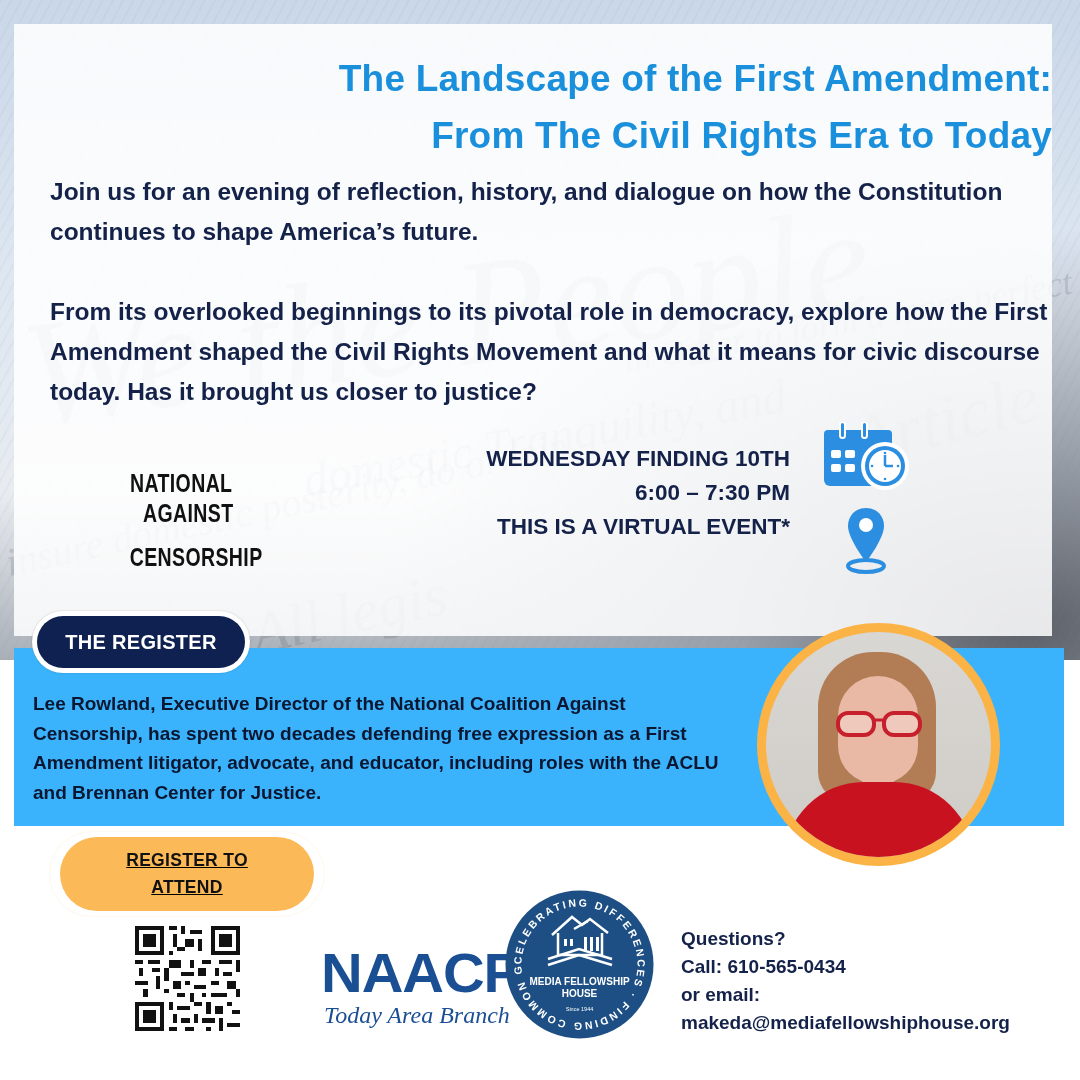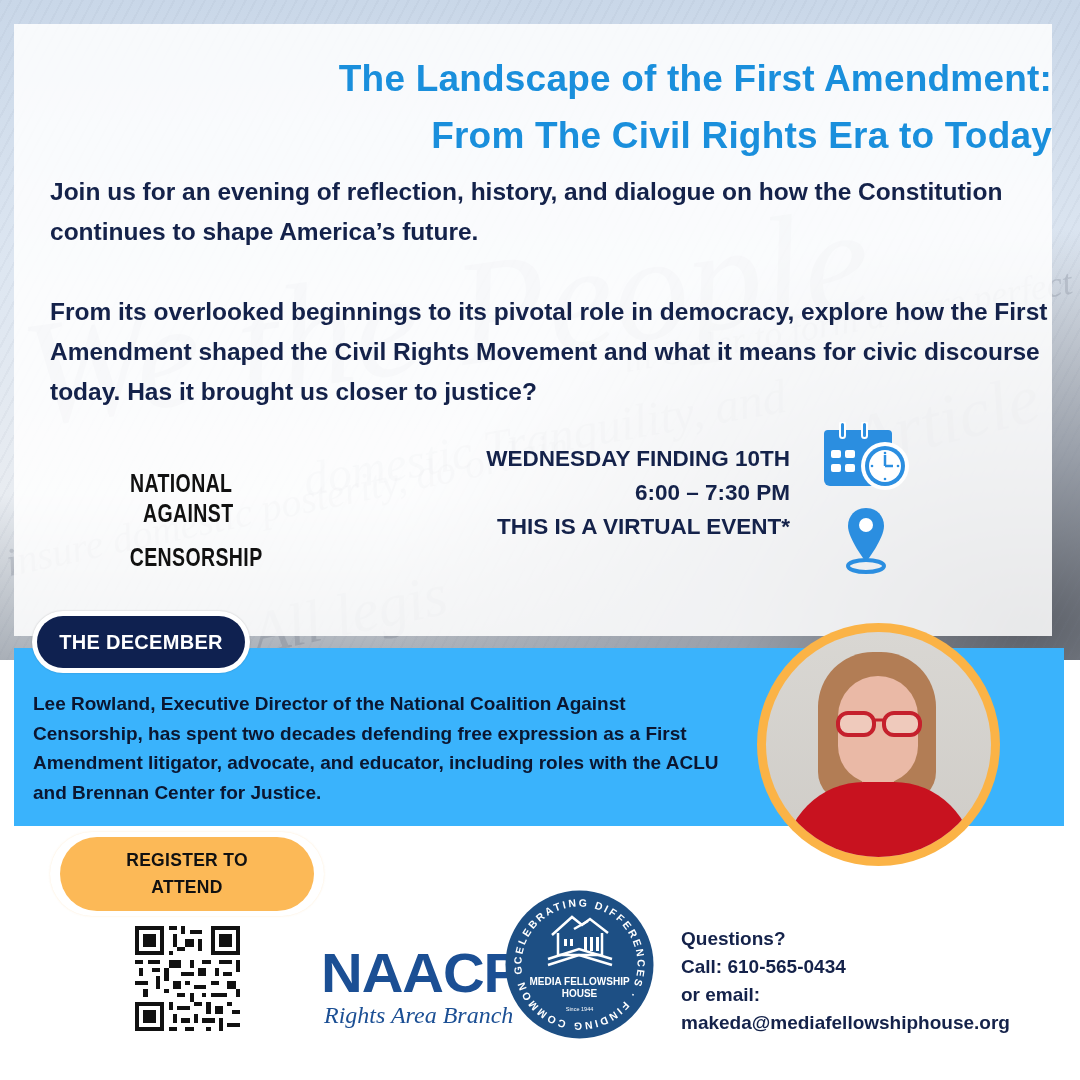--- a/index.html
+++ b/index.html
@@ -97,20 +97,21 @@
     border-radius: 80px 80px 0 0; background: #c8121f;
   }
   .neck {
     position: absolute; left: 96px; top: 140px; width: 32px; height: 26px; background: #e3ad98;
   }
 
   .register-wrap {
     position: absolute; left: 50px; top: 832px; width: 274px; height: 84px;
     border-radius: 42px; background: #ffffff; box-shadow: 0 0 2px rgba(251,179,70,0.25);
     padding: 5px 10px;
+    text-decoration: underline;
   }
   .register-btn {
     width: 100%; height: 100%; border-radius: 37px; background: #fcb957;
     color: #111; font-weight: 700; font-size: 17.5px; line-height: 27px;
     display: flex; align-items: center; justify-content: center; text-align: center;
     letter-spacing: 0.3px; border: none; font-family: "Liberation Sans", sans-serif;
   }
 
   .qr { position: absolute; left: 135px; top: 926px; width: 105px; height: 105px; }
 
@@ -202,21 +203,21 @@
 
 <svg class="icon-pin" viewBox="0 0 40 68">
   <ellipse cx="20" cy="60" rx="18" ry="6" fill="none" stroke="#2b8ee0" stroke-width="4"></ellipse>
   <path d="M20 2 C9 2 2 10 2 20 C2 33 20 56 20 56 C20 56 38 33 38 20 C38 10 31 2 20 2 Z" fill="#2b8ee0"></path>
   <circle cx="20" cy="19" r="7" fill="#fff"></circle>
 </svg>
 
 <div class="band"></div>
 
 <div class="speaker-pill">
-  <div class="speaker-pill-inner">THE DECEMBER</div>
+  <div class="speaker-pill-inner">THE REGISTER</div>
 </div>
 
 <p class="bio">Lee Rowland, Executive Director of the National Coalition Against Censorship, has spent two decades defending free expression as a First Amendment litigator, advocate, and educator, including roles with the ACLU and Brennan Center for Justice.</p>
 
 <div class="photo">
   <div class="photo-inner">
     <div class="hair"></div>
     <div class="neck"></div>
     <div class="face"></div>
     <svg class="glasses" viewBox="0 0 90 28">
@@ -299,21 +300,21 @@
       <rect x="20" y="22" width="1" height="3"></rect>
     <rect x="22" y="23" width="3" height="1"></rect>
       <rect x="8" y="24" width="2" height="1"></rect>
       <rect x="12" y="24" width="2" height="1"></rect>
       <rect x="17" y="24" width="1" height="1"></rect>
   </g>
 </svg>
 
 <div class="naacp">
   <div class="naacp-word">NAACP</div>
-  <div class="naacp-sub">Rights Area Branch</div>
+  <div class="naacp-sub">Today Area Branch</div>
 </div>
 
 <svg class="mfh" viewBox="0 0 151 151">
   <defs>
     <path id="ringPath" d="M75.5,75.5 m-58,0 a58,58 0 1,1 116,0 a58,58 0 1,1 -116,0"></path>
   </defs>
   <circle cx="75.5" cy="75.5" r="74" fill="#1d4f84"></circle>
   <text font-family="Liberation Sans, sans-serif" font-size="10.5" font-weight="700" fill="#fff" letter-spacing="2.3">
     <textPath href="#ringPath" startOffset="0">CELEBRATING DIFFERENCES · FINDING COMMON GROUND ·</textPath>
   </text>

